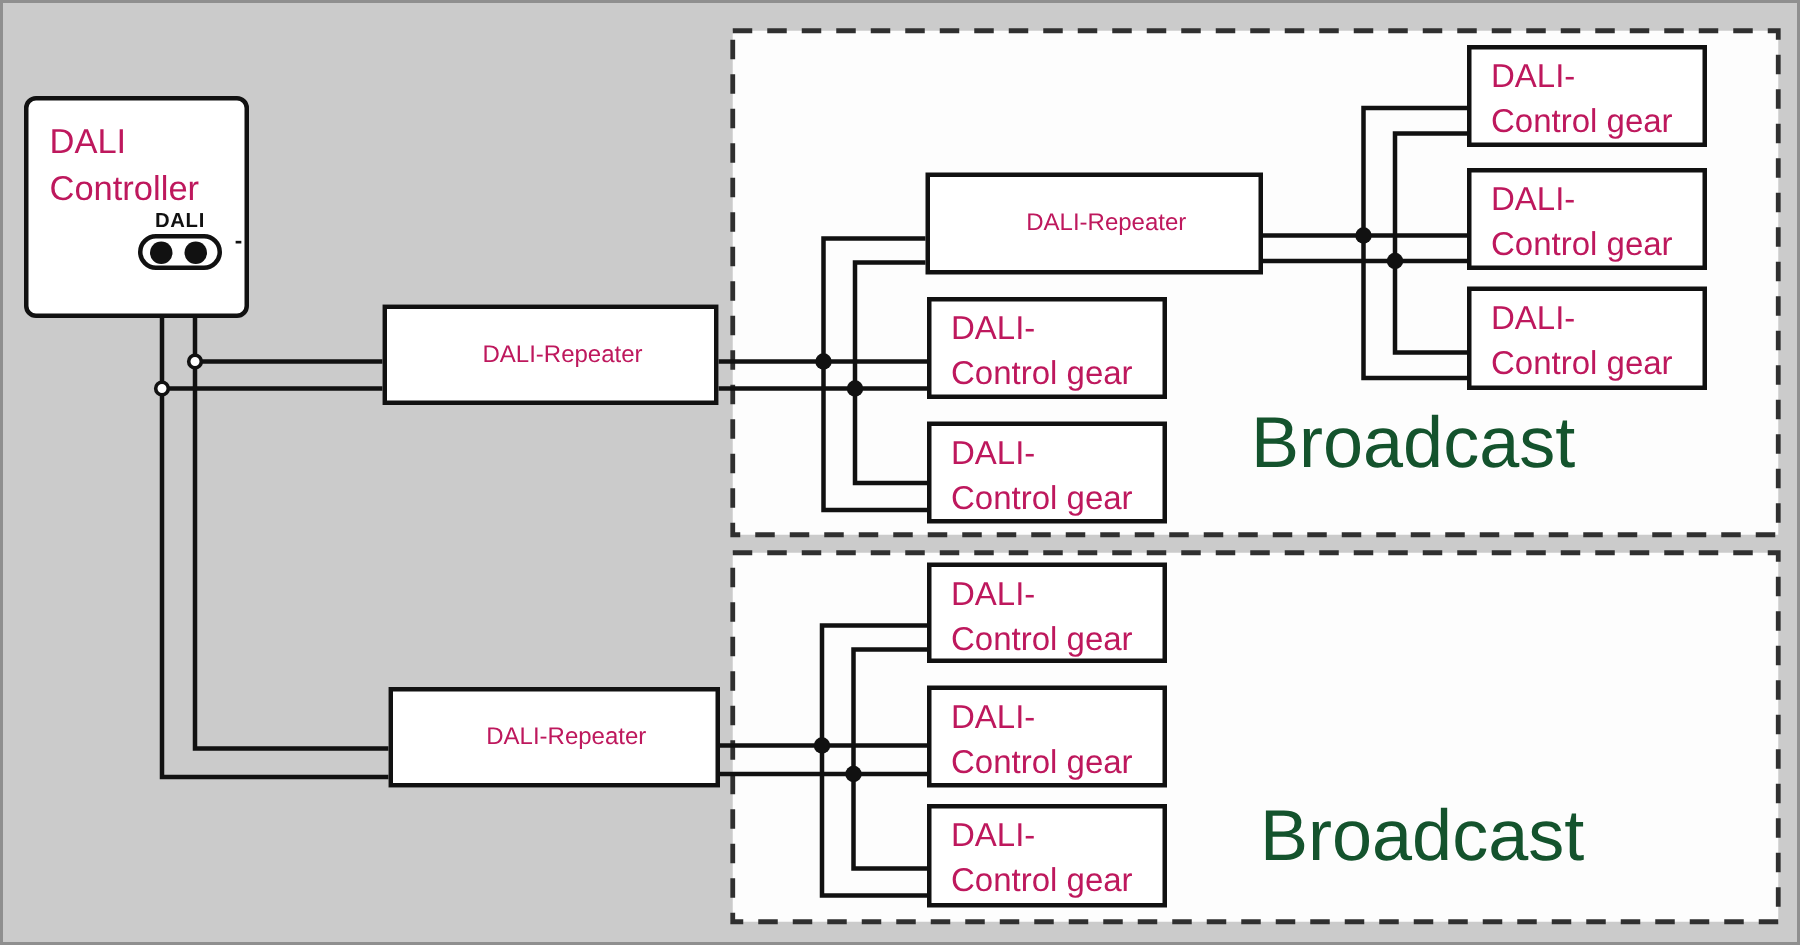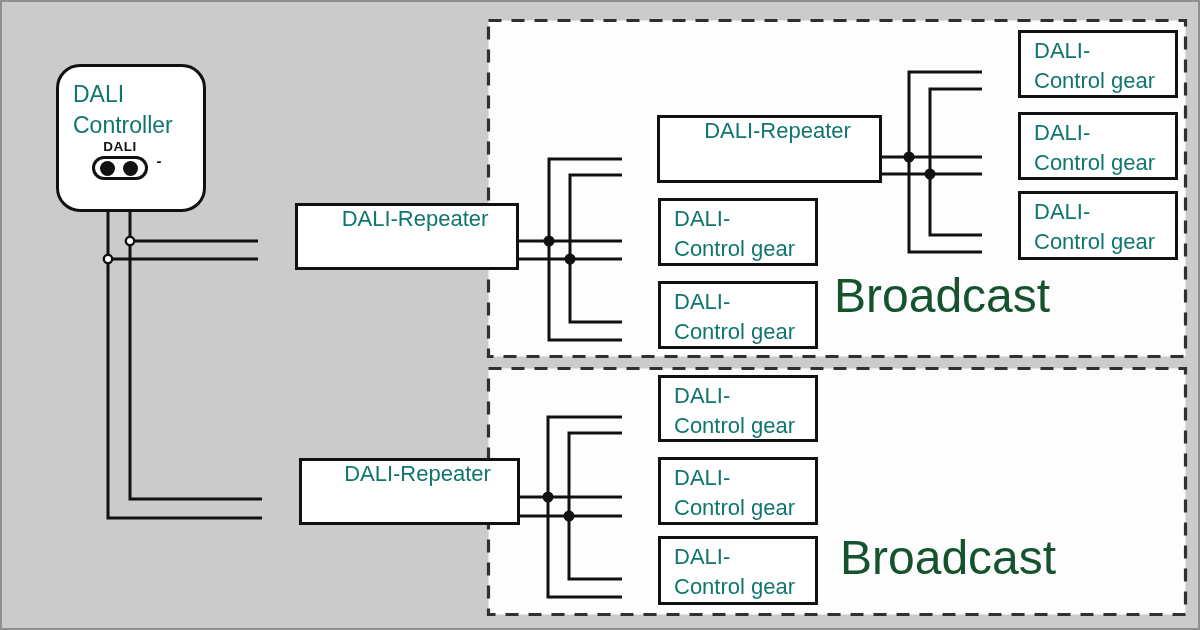--- a/index.html
+++ b/index.html
@@ -4,26 +4,26 @@
 <style>
   html,body{margin:0;padding:0;}
   body{font-family:"Liberation Sans",sans-serif;background:#e6e6e6;}
   #stage{
     position:relative;width:1200px;height:630px;background:#cbcbcb;
     border:2px solid #8f8f8f;box-sizing:border-box;overflow:hidden;
   }
   #wiring{position:absolute;left:0;top:0;width:1200px;height:630px;}
   .box{
     position:absolute;background:#ffffff;border:3px solid #111111;
-    box-sizing:border-box;color:#0f766e;margin-left:40px;
+    box-sizing:border-box;color:#be185d;
   }
-  .repeater{font-size:22px;text-align:center;display:flex;justify-content:center;padding-left:16px;}
+  .repeater{font-size:16px;text-align:center;display:flex;align-items:center;justify-content:center;padding-left:16px;}
   .gear{font-size:22px;line-height:30px;padding:3px 0 0 13px;}
   .controller{
-    border-radius:24px;border-width:3.5px;font-size:23px;line-height:31px;
+    border-radius:8px;border-width:3.5px;font-size:23px;line-height:31px;
     padding:12px 0 0 14px;
   }
   .broadcast-label{
     position:absolute;font-size:48px;line-height:1;color:#14532d;letter-spacing:0px;
   }
   
   .terminal{position:absolute;left:90px;top:137px;width:56px;text-align:center;color:#111;}
   .t-label{font-size:13.5px;font-weight:bold;letter-spacing:0.5px;display:block;}
   .t-signs{position:relative;height:13px;font-weight:bold;font-size:15px;line-height:13px;}
   .t-plus{position:absolute;left:16px;transform:translateX(-50%);}

